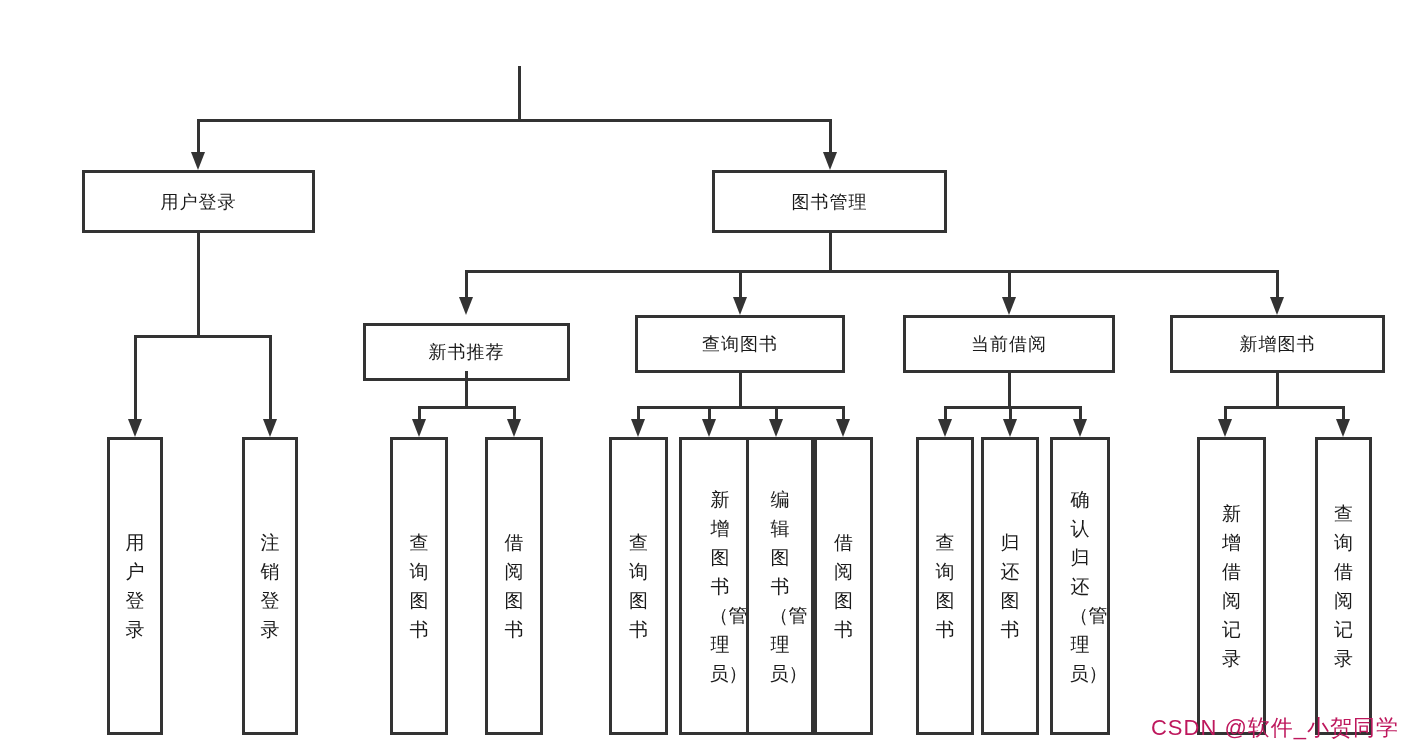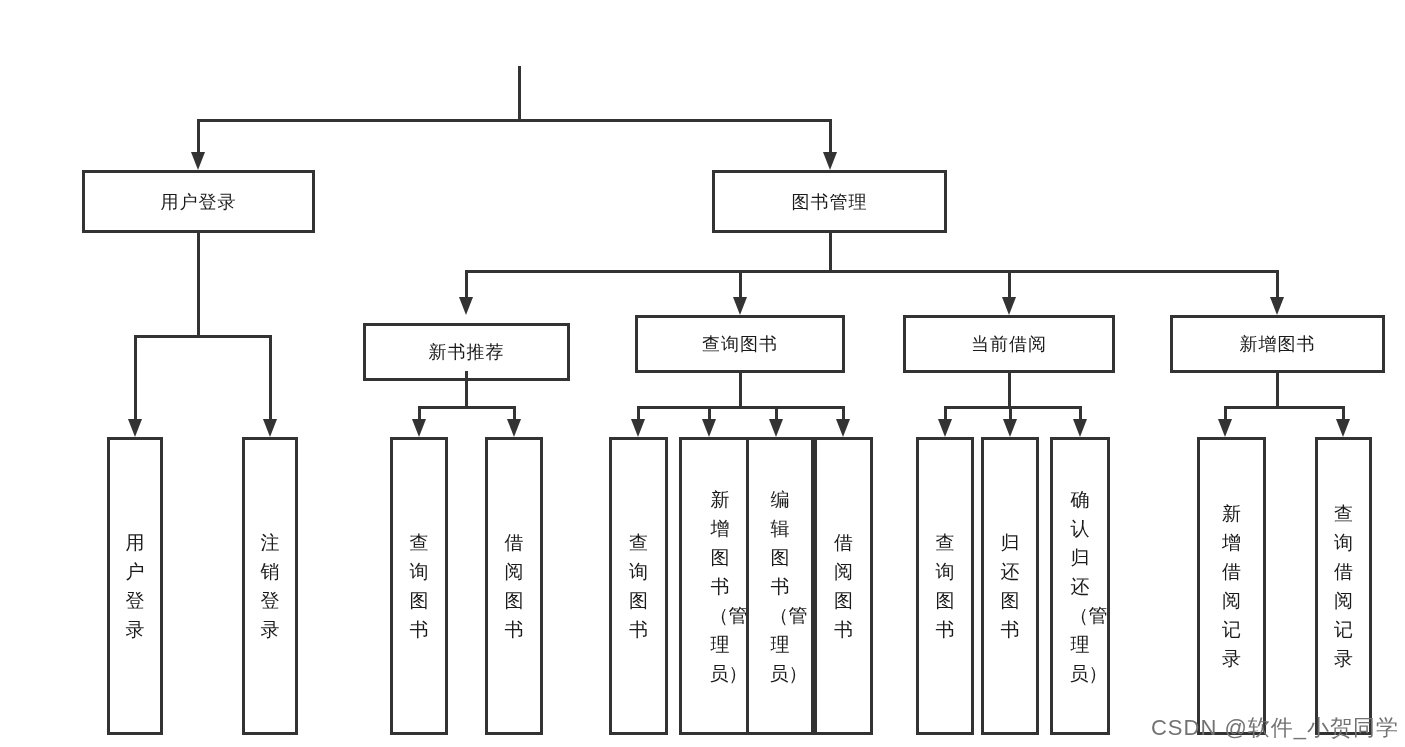--- a/index.html
+++ b/index.html
@@ -57,21 +57,21 @@
     border-left: 7px solid transparent;
     border-right: 7px solid transparent;
     border-top: 18px solid #333333;
   }
   .watermark {
     position: absolute;
     right: 6px;
     bottom: 4px;
     font-size: 22px;
     letter-spacing: 1px;
-    color: #737373;
+    color: #be185d;
     pointer-events: none;
   }
 </style>
 </head>
 <body>
 
 <div id="canvas">
 
 
   <div class="vl" style="left:518px; top:66px; height:55px;"></div>

